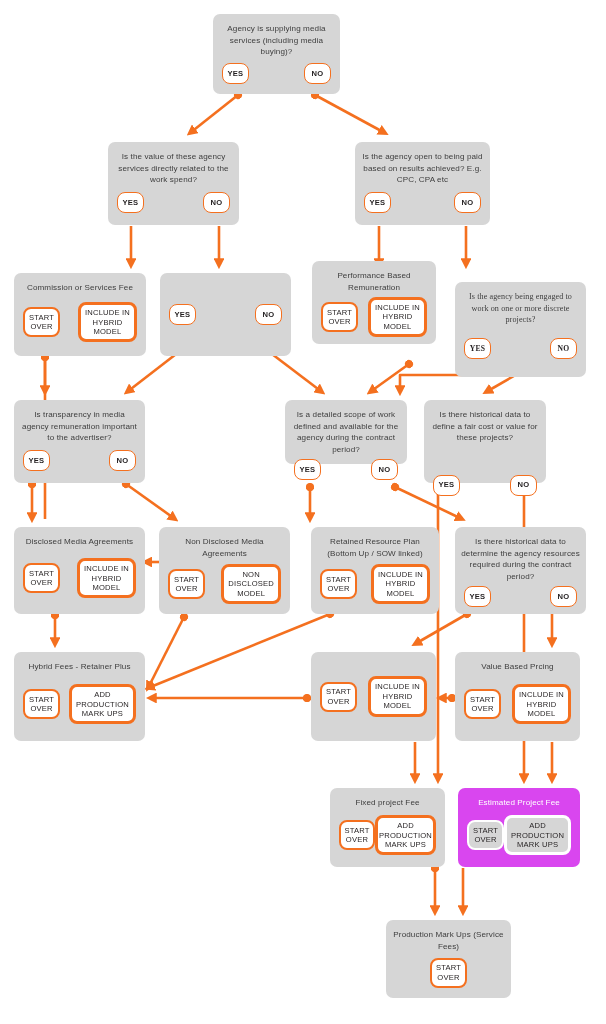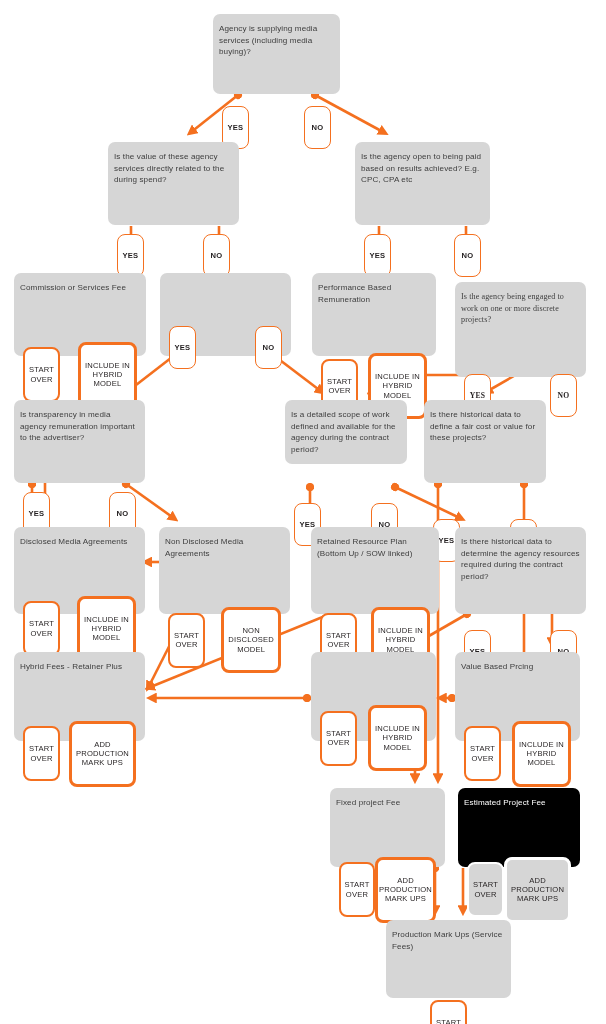--- a/index.html
+++ b/index.html
@@ -34,27 +34,27 @@
     z-index: 2;
     box-sizing: border-box;
     background: #d6d6d6;
     border-radius: 7px;
     padding: 9px 6px 9px 6px;
     display: flex;
     flex-direction: column;
     align-items: center;
   }
   .node.highlight {
-    background: #000000;
+    background: #d946ef;
   }
   .node-title {
     font-size: 8.1px;
     line-height: 11.5px;
     color: #3d3d3d;
-    text-align: left;
+    text-align: center;
     font-weight: 500;
     letter-spacing: 0.1px;
     width: 100%;
     margin-bottom: 4px;
   }
   .node.highlight .node-title {
     color: #ffffff;
   }
   .btn-row {
     display: flex;
@@ -75,25 +75,24 @@
     border: 2px solid #f4701f;
     border-radius: 8px;
     color: #231f20;
     font-size: 7.6px;
     line-height: 9.4px;
     text-align: center;
     display: flex;
     flex-direction: column;
     align-items: center;
     justify-content: center;
-    padding: 16px 4px;
+    padding: 3px 4px;
     font-weight: 500;
     letter-spacing: 0.2px;
     white-space: pre-line;
-    margin-top: 44px;
   }
   .btn.yesno {
     min-width: 27px;
     min-height: 21px;
     border-width: 1.8px;
     font-weight: 700;
     font-size: 7.6px;
   }
   .btn.start {
     min-width: 36px;
@@ -165,21 +164,21 @@
 
   <div id="node-layer">
       <div class="node" style="left: 213px; top: 14px; width: 127px; height: 80px;">
         <div class="node-title">Agency is supplying media services (including media buying)?</div>
         <div class="btn-row spread">
           <div class="btn yesno">YES</div>
           <div class="btn yesno">NO</div>
         </div>
       </div>
       <div class="node" style="left: 108px; top: 142px; width: 131px; height: 83px;">
-        <div class="node-title">Is the value of these agency services directly related to the during spend?</div>
+        <div class="node-title">Is the value of these agency services directly related to the work spend?</div>
         <div class="btn-row spread">
           <div class="btn yesno">YES</div>
           <div class="btn yesno">NO</div>
         </div>
       </div>
       <div class="node" style="left: 355px; top: 142px; width: 135px; height: 83px;">
         <div class="node-title">Is the agency open to being paid based on results achieved? E.g. CPC, CPA etc</div>
         <div class="btn-row spread">
           <div class="btn yesno">YES</div>
           <div class="btn yesno">NO</div>
@@ -194,21 +193,21 @@
 HYBRID
 MODEL</div>
         </div>
       </div>
       <div class="node" style="left: 160px; top: 273px; width: 131px; height: 83px;">
         <div class="btn-row spread">
           <div class="btn yesno">YES</div>
           <div class="btn yesno">NO</div>
         </div>
       </div>
-      <div class="node" style="left: 312px; top: 273px; width: 124px; height: 83px;">
+      <div class="node" style="left: 312px; top: 261px; width: 124px; height: 83px;">
         <div class="node-title">Performance Based Remuneration</div>
         <div class="btn-row spread">
           <div class="btn start">START
 OVER</div>
           <div class="btn thick">INCLUDE IN
 HYBRID
 MODEL</div>
         </div>
       </div>
       <div class="node" style="left: 455px; top: 282px; width: 131px; height: 95px; font-family: Liberation Serif, serif;">

